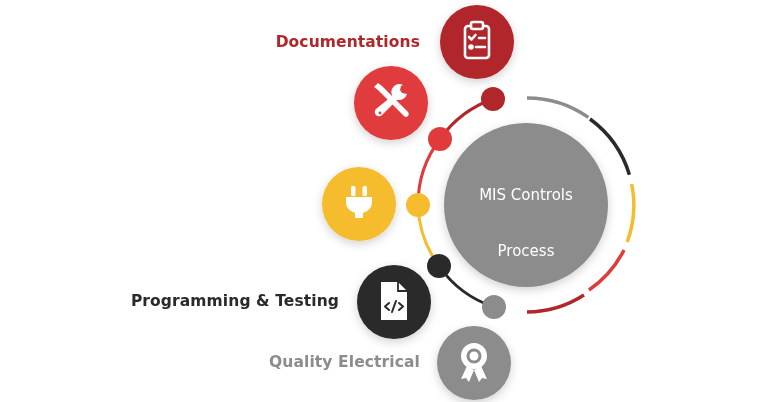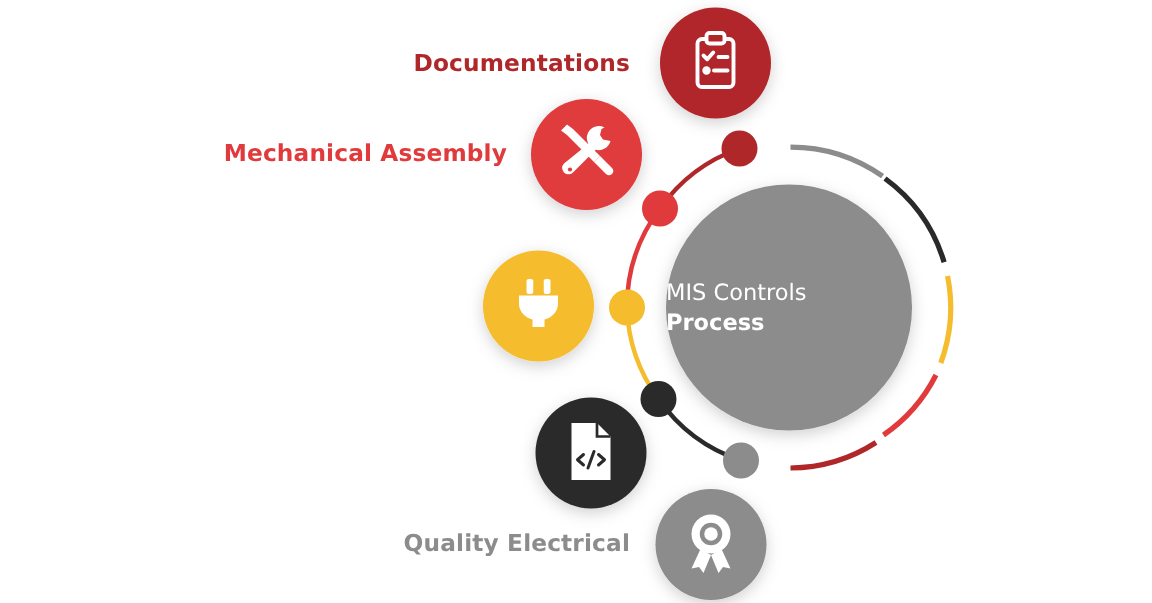--- a/index.html
+++ b/index.html
@@ -1,22 +1,22 @@
 <!DOCTYPE html>
 <html><head>
 <meta charset="utf-8">
 <style>
   html, body { margin: 0; padding: 0; background: #ffffff; }
   body { width: 768px; height: 402px; position: relative; overflow: hidden; font-family: "DejaVu Sans", sans-serif; }
   .stage { position: absolute; left: 0; top: 0; width: 768px; height: 402px; border-radius: 12px; }
   svg.diagram { position: absolute; left: 0; top: 0; }
   .label { position: absolute; font-weight: bold; font-size: 15.5px; white-space: nowrap; text-align: right; letter-spacing: 0.1px; }
-  .center-text { position: absolute; left: 444px; top: 185px; width: 164px; text-align: left; color: #ffffff; font-size: 15px; line-height: 20px; }
+  .center-text { position: absolute; left: 444px; top: 185px; width: 164px; text-align: center; color: #ffffff; font-size: 15px; line-height: 20px; }
   .center-text .l1 { font-weight: normal; }
-  .center-text .l2 { font-weight: bold; }
+  .center-text .l2 { font-weight: normal; margin-top: 36px; }
 </style>
 </head>
 <body>
 
 <div class="stage">
 
   <svg class="diagram" width="768" height="402" viewBox="0 0 768 402">
     <defs>
       <filter id="sh" x="-40%" y="-40%" width="180%" height="180%">
         <feDropShadow dx="0" dy="3" stdDeviation="5" flood-color="#000" flood-opacity="0.18"></feDropShadow>
@@ -105,20 +105,20 @@
         <path d="M 467 366 l -6 13 l 5 -1 l 3 4 l 5 -12 z" fill="#fff"></path>
         <path d="M 481 366 l 6 13 l -5 -1 l -3 4 l -5 -12 z" fill="#fff"></path>
         <circle cx="474" cy="356" r="13" fill="#fff"></circle>
         <circle cx="474" cy="356" r="7.5" fill="#8C8C8C"></circle>
         <circle cx="474" cy="356" r="4.5" fill="#fff"></circle>
       </g>
     </g>
   </svg>
 
   <div class="label" style="right:348px; top:33px; color:#B0272A;">Documentations</div>
-  <div class="label" style="right:430px; top:93px; color:#E03A3C;">Mechanical Assembly</div>
+  <div class="label" style="right:429px; top:292px; color:#2A2A2A;">Programming &amp; Testing</div>
   <div class="label" style="right:348px; top:353px; color:#8C8C8C;">Quality Electrical</div>
 
   <div class="center-text">
     <div class="l1">MIS Controls</div>
     <div class="l2">Process</div>
   </div>
 </div>
 
 </body></html>

